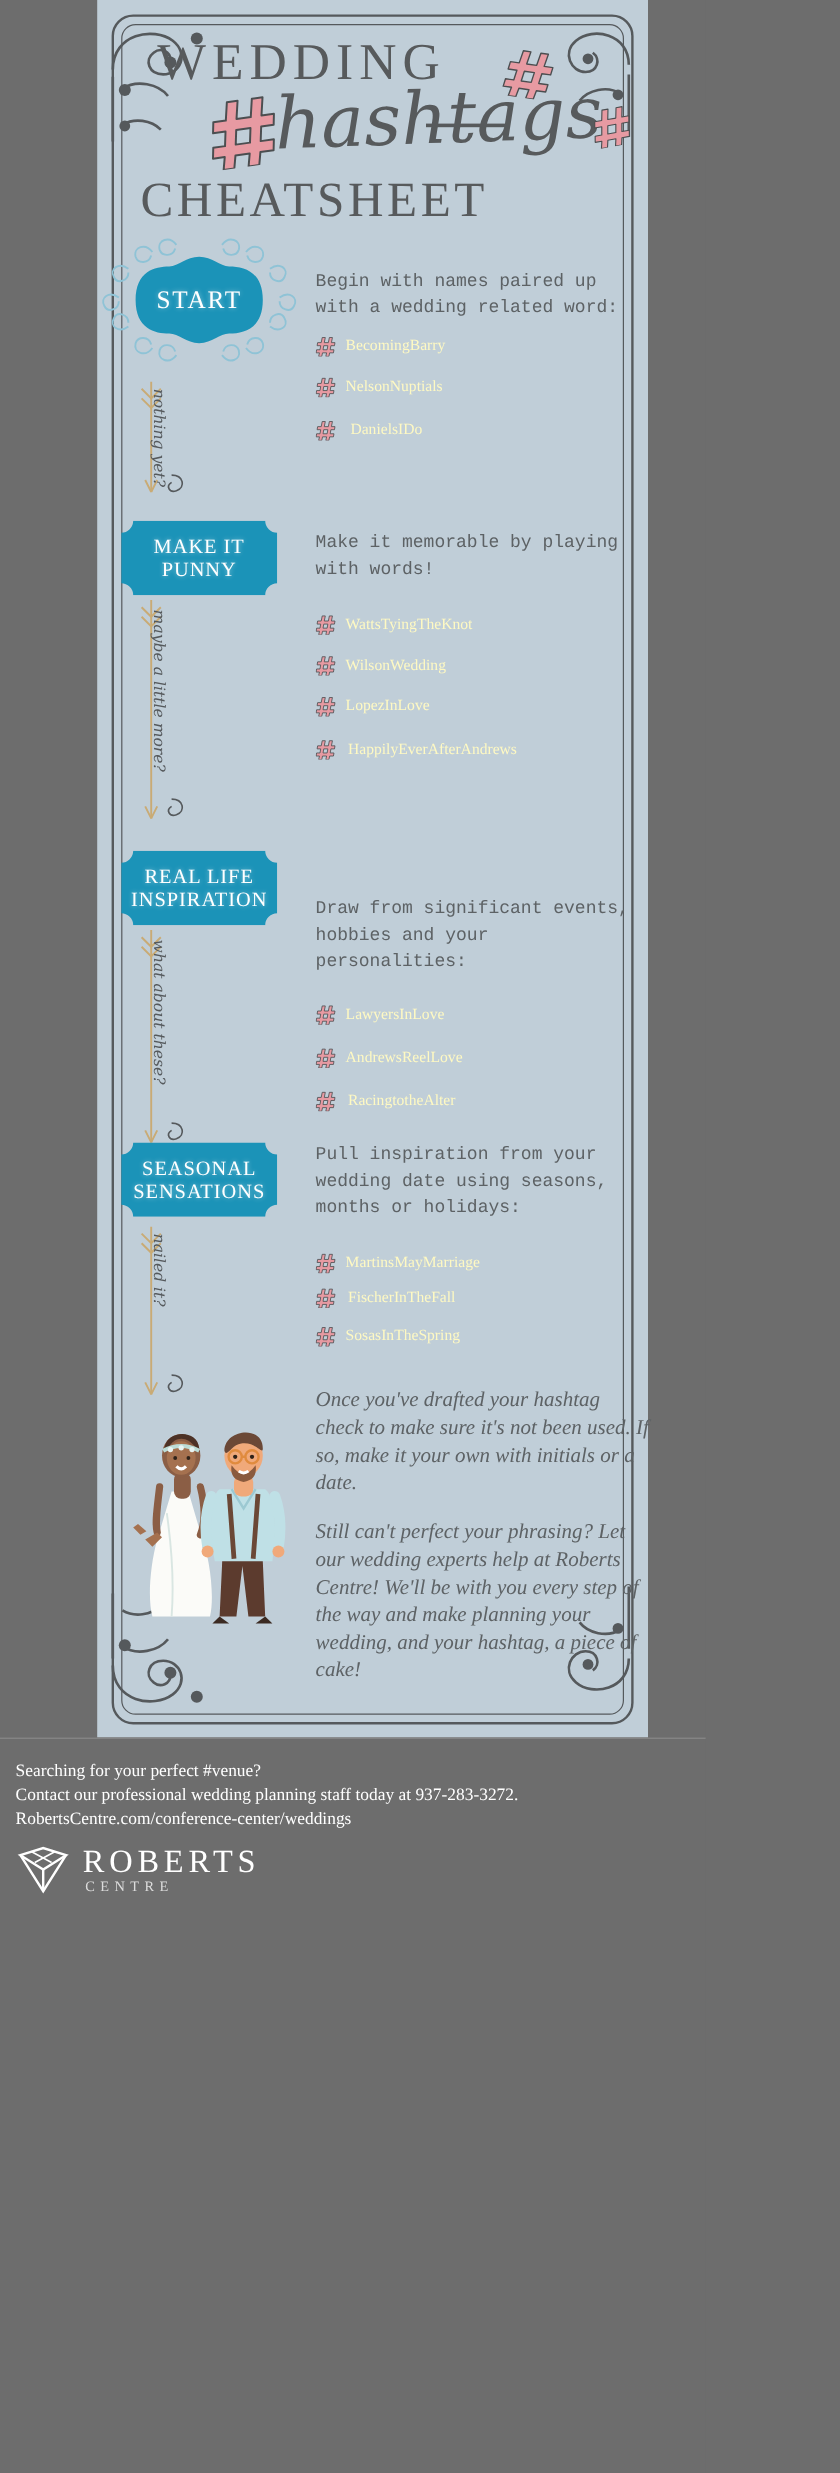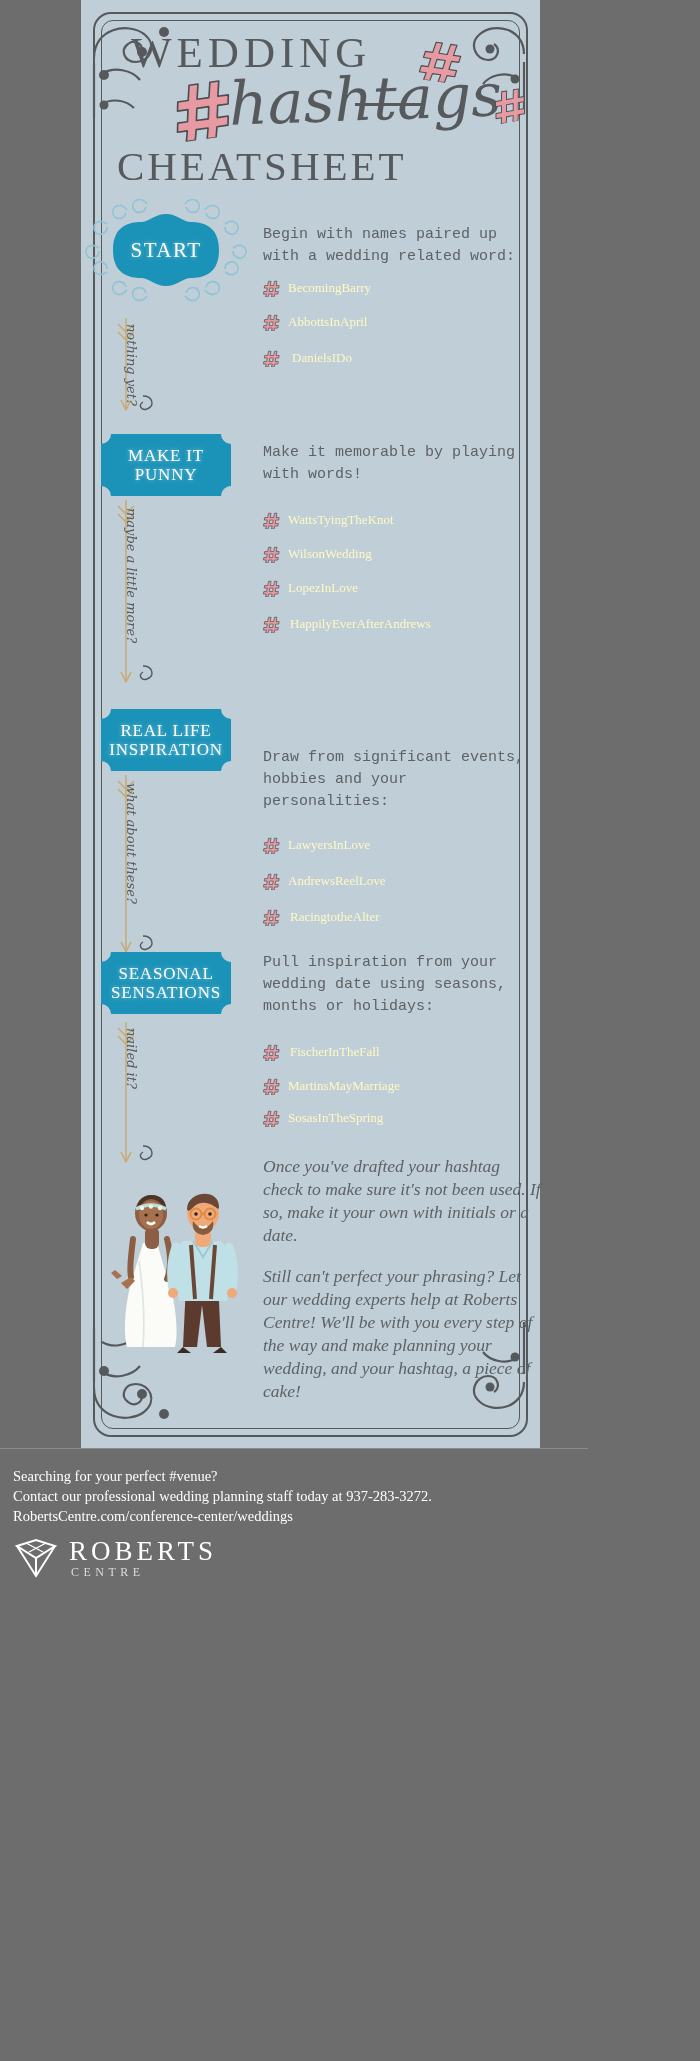--- a/index.html
+++ b/index.html
@@ -281,21 +281,21 @@
           <div class="tag-row">
             <svg class="hashicon" width="17" height="17" viewBox="0 0 40 40">
                 <path d="M13 3 L19 3 L17 13 L25 13 L27 3 L33 3 L31 13 L38 13 L37 19 L30 19 L28.6 27 L36 27 L35 33 L27.6 33 L26 40 L20 40 L21.6 33 L13.6 33 L12 40 L6 40 L7.6 33 L1 33 L2 27 L8.6 27 L10 19 L3 19 L4 13 L11 13 Z M16 19 L14.6 27 L22.6 27 L24 19 Z" fill="#e79aa2" stroke="#4b4e50" stroke-width="1.6" stroke-linejoin="round"></path>
               </svg>
             <span class="tag-text">BecomingBarry</span>
           </div>
           <div class="tag-row" style="margin-top:10px;">
             <svg class="hashicon" width="17" height="17" viewBox="0 0 40 40">
                 <path d="M13 3 L19 3 L17 13 L25 13 L27 3 L33 3 L31 13 L38 13 L37 19 L30 19 L28.6 27 L36 27 L35 33 L27.6 33 L26 40 L20 40 L21.6 33 L13.6 33 L12 40 L6 40 L7.6 33 L1 33 L2 27 L8.6 27 L10 19 L3 19 L4 13 L11 13 Z M16 19 L14.6 27 L22.6 27 L24 19 Z" fill="#e79aa2" stroke="#4b4e50" stroke-width="1.6" stroke-linejoin="round"></path>
               </svg>
-            <span class="tag-text">AbbottsInApril</span>
+            <span class="tag-text">NelsonNuptials</span>
           </div>
           <div class="tag-row" style="margin-top:12px;">
             <svg class="hashicon" width="17" height="17" viewBox="0 0 40 40">
                 <path d="M13 3 L19 3 L17 13 L25 13 L27 3 L33 3 L31 13 L38 13 L37 19 L30 19 L28.6 27 L36 27 L35 33 L27.6 33 L26 40 L20 40 L21.6 33 L13.6 33 L12 40 L6 40 L7.6 33 L1 33 L2 27 L8.6 27 L10 19 L3 19 L4 13 L11 13 Z M16 19 L14.6 27 L22.6 27 L24 19 Z" fill="#e79aa2" stroke="#4b4e50" stroke-width="1.6" stroke-linejoin="round"></path>
               </svg>
             <span class="tag-text" style="padding-left:4px;">DanielsIDo</span>
           </div>
         </div>
       </div>
     </div>
@@ -409,31 +409,31 @@
         <div class="badge-plaque two-line">
           <svg width="130" height="62" viewBox="0 0 130 62">
             <path d="M10 0 H120 a10 10 0 0 0 10 10 V52 a10 10 0 0 0 -10 10 H10 a10 10 0 0 0 -10 -10 V10 a10 10 0 0 0 10 -10 Z" fill="#1b93b8"></path>
           </svg>
           <div class="lbl">SEASONAL SENSATIONS</div>
         </div>
       </div>
       <div class="text-col" style="top:12px;">
         <div class="step-desc">Pull inspiration from your wedding date using seasons, months or holidays:</div>
         <div class="tag-list" style="margin-top:22px;">
+          <div class="tag-row" style="margin-top:10px;">
+            <svg class="hashicon" width="17" height="17" viewBox="0 0 40 40">
+                <path d="M13 3 L19 3 L17 13 L25 13 L27 3 L33 3 L31 13 L38 13 L37 19 L30 19 L28.6 27 L36 27 L35 33 L27.6 33 L26 40 L20 40 L21.6 33 L13.6 33 L12 40 L6 40 L7.6 33 L1 33 L2 27 L8.6 27 L10 19 L3 19 L4 13 L11 13 Z M16 19 L14.6 27 L22.6 27 L24 19 Z" fill="#e79aa2" stroke="#4b4e50" stroke-width="1.6" stroke-linejoin="round"></path>
+              </svg>
+            <span class="tag-text">MartinsMayMarriage</span>
+          </div>
           <div class="tag-row">
             <svg class="hashicon" width="17" height="17" viewBox="0 0 40 40">
                 <path d="M13 3 L19 3 L17 13 L25 13 L27 3 L33 3 L31 13 L38 13 L37 19 L30 19 L28.6 27 L36 27 L35 33 L27.6 33 L26 40 L20 40 L21.6 33 L13.6 33 L12 40 L6 40 L7.6 33 L1 33 L2 27 L8.6 27 L10 19 L3 19 L4 13 L11 13 Z M16 19 L14.6 27 L22.6 27 L24 19 Z" fill="#e79aa2" stroke="#4b4e50" stroke-width="1.6" stroke-linejoin="round"></path>
               </svg>
             <span class="tag-text" style="padding-left:2px;">FischerInTheFall</span>
-          </div>
-          <div class="tag-row" style="margin-top:10px;">
-            <svg class="hashicon" width="17" height="17" viewBox="0 0 40 40">
-                <path d="M13 3 L19 3 L17 13 L25 13 L27 3 L33 3 L31 13 L38 13 L37 19 L30 19 L28.6 27 L36 27 L35 33 L27.6 33 L26 40 L20 40 L21.6 33 L13.6 33 L12 40 L6 40 L7.6 33 L1 33 L2 27 L8.6 27 L10 19 L3 19 L4 13 L11 13 Z M16 19 L14.6 27 L22.6 27 L24 19 Z" fill="#e79aa2" stroke="#4b4e50" stroke-width="1.6" stroke-linejoin="round"></path>
-              </svg>
-            <span class="tag-text">MartinsMayMarriage</span>
           </div>
           <div class="tag-row" style="margin-top:8px;">
             <svg class="hashicon" width="17" height="17" viewBox="0 0 40 40">
                 <path d="M13 3 L19 3 L17 13 L25 13 L27 3 L33 3 L31 13 L38 13 L37 19 L30 19 L28.6 27 L36 27 L35 33 L27.6 33 L26 40 L20 40 L21.6 33 L13.6 33 L12 40 L6 40 L7.6 33 L1 33 L2 27 L8.6 27 L10 19 L3 19 L4 13 L11 13 Z M16 19 L14.6 27 L22.6 27 L24 19 Z" fill="#e79aa2" stroke="#4b4e50" stroke-width="1.6" stroke-linejoin="round"></path>
               </svg>
             <span class="tag-text">SosasInTheSpring</span>
           </div>
         </div>
       </div>
     </div>

